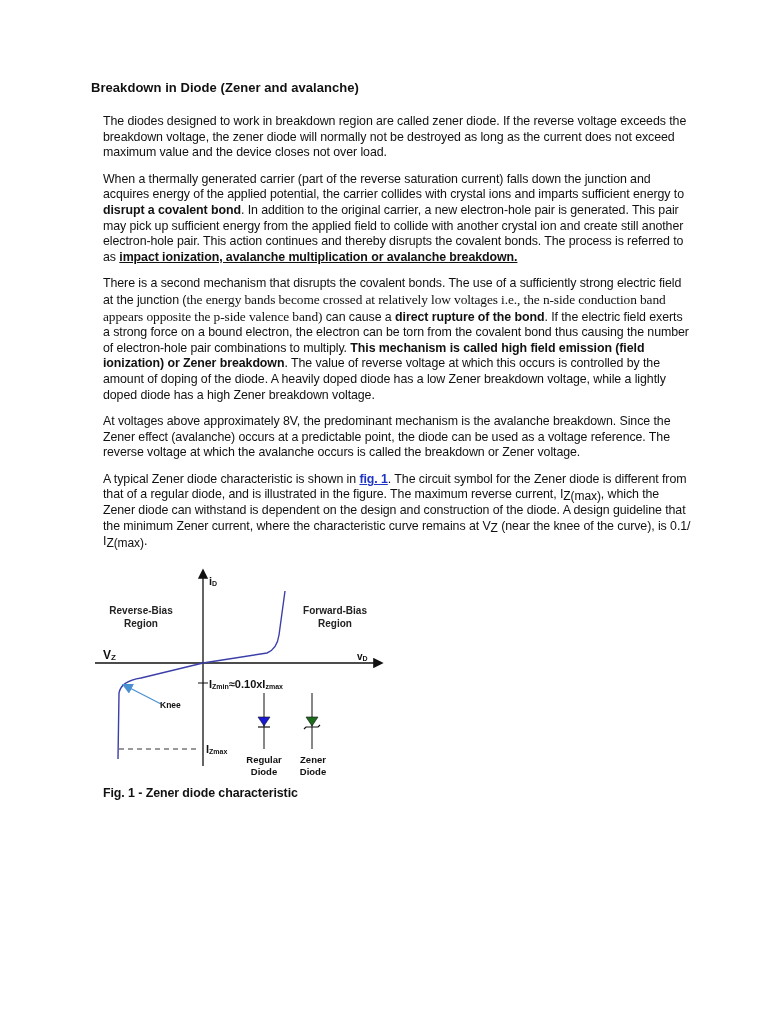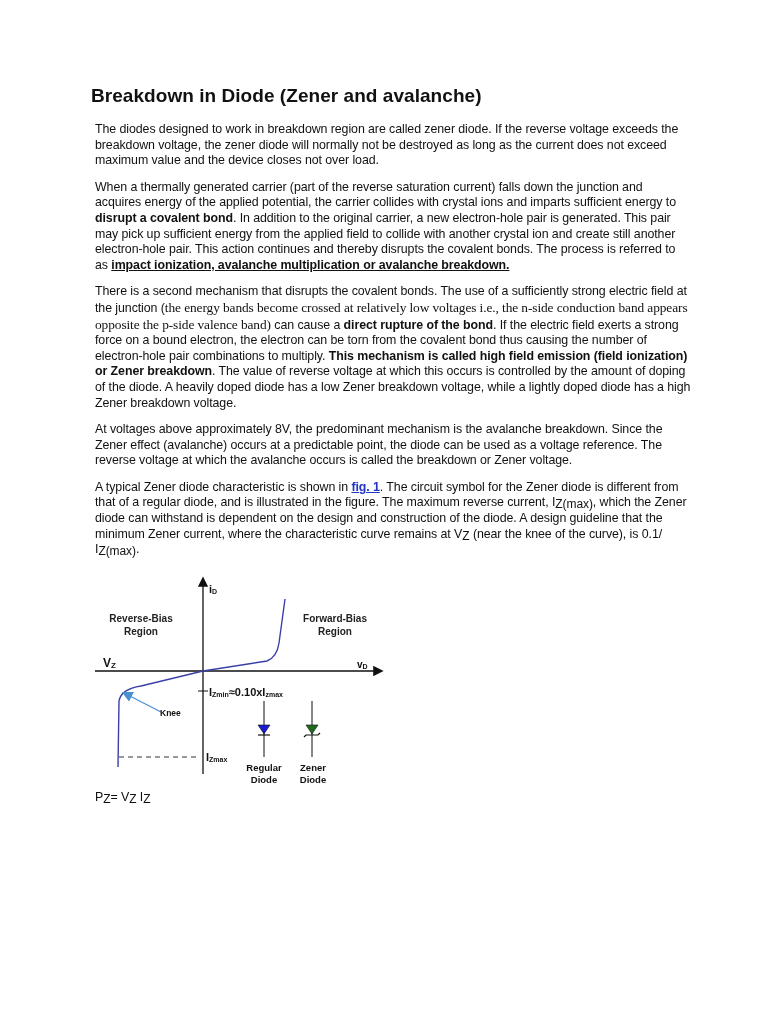--- a/index.html
+++ b/index.html
@@ -3,25 +3,25 @@
   <meta charset="utf-8">
   <style>
     html, body { margin: 0; padding: 0; background: #ffffff; }
     body {
       width: 768px; height: 1024px; position: relative; overflow: hidden;
       font-family: "Liberation Sans", "DejaVu Sans", sans-serif;
       color: #111111;
     }
     .page { position: absolute; left: 91px; top: 68px; width: 600px; }
     h1 {
-      font-size: 19px; font-weight: bold; margin: 16px 0 14px 0; line-height: 24px;
+      font-size: 13px; font-weight: bold; margin: 8px 0 14px 0; line-height: 24px;
       letter-spacing: 0.05px;
     }
     p {
-      font-size: 12.4px; line-height: 15.6px; margin: 0 0 11px 4px;
+      font-size: 12.4px; line-height: 15.6px; margin: 0 0 11px 12px;
       letter-spacing: -0.08px;
     }
     b { font-weight: bold; }
     .u { text-decoration: underline; }
     .serif {
       font-family: "Liberation Serif", "DejaVu Serif", serif;
       font-size: 13.4px; font-weight: normal; letter-spacing: -0.1px;
     }
     .link { color: #1f33c4; font-weight: bold; text-decoration: underline; text-align: center; }
     sub { font-size: 12px; vertical-align: -2px; line-height: 0; }
@@ -99,18 +99,16 @@
         <path d="M213,168 L215,166 L227,166 L229,164" fill="none" stroke="#111" stroke-width="1.2"></path>
       </g>
 
       <text x="173" y="202" font-size="9.5" fill="#111" text-anchor="middle">Regular</text>
       <text x="173" y="214" font-size="9.5" fill="#111" text-anchor="middle">Diode</text>
       <text x="222" y="202" font-size="9.5" fill="#111" text-anchor="middle">Zener</text>
       <text x="222" y="214" font-size="9.5" fill="#111" text-anchor="middle">Diode</text>
     </svg>
   </div>
 
+  <p class="cap">Fig. 1 - Zener diode characteristic</p>
 
 
-  <p>
-    <span>P</span><sub>Z</sub><span>= V</span><sub>Z</sub><span> I</span><sub>Z</sub>
-  </p>
 </div>
 
 </body></html>

